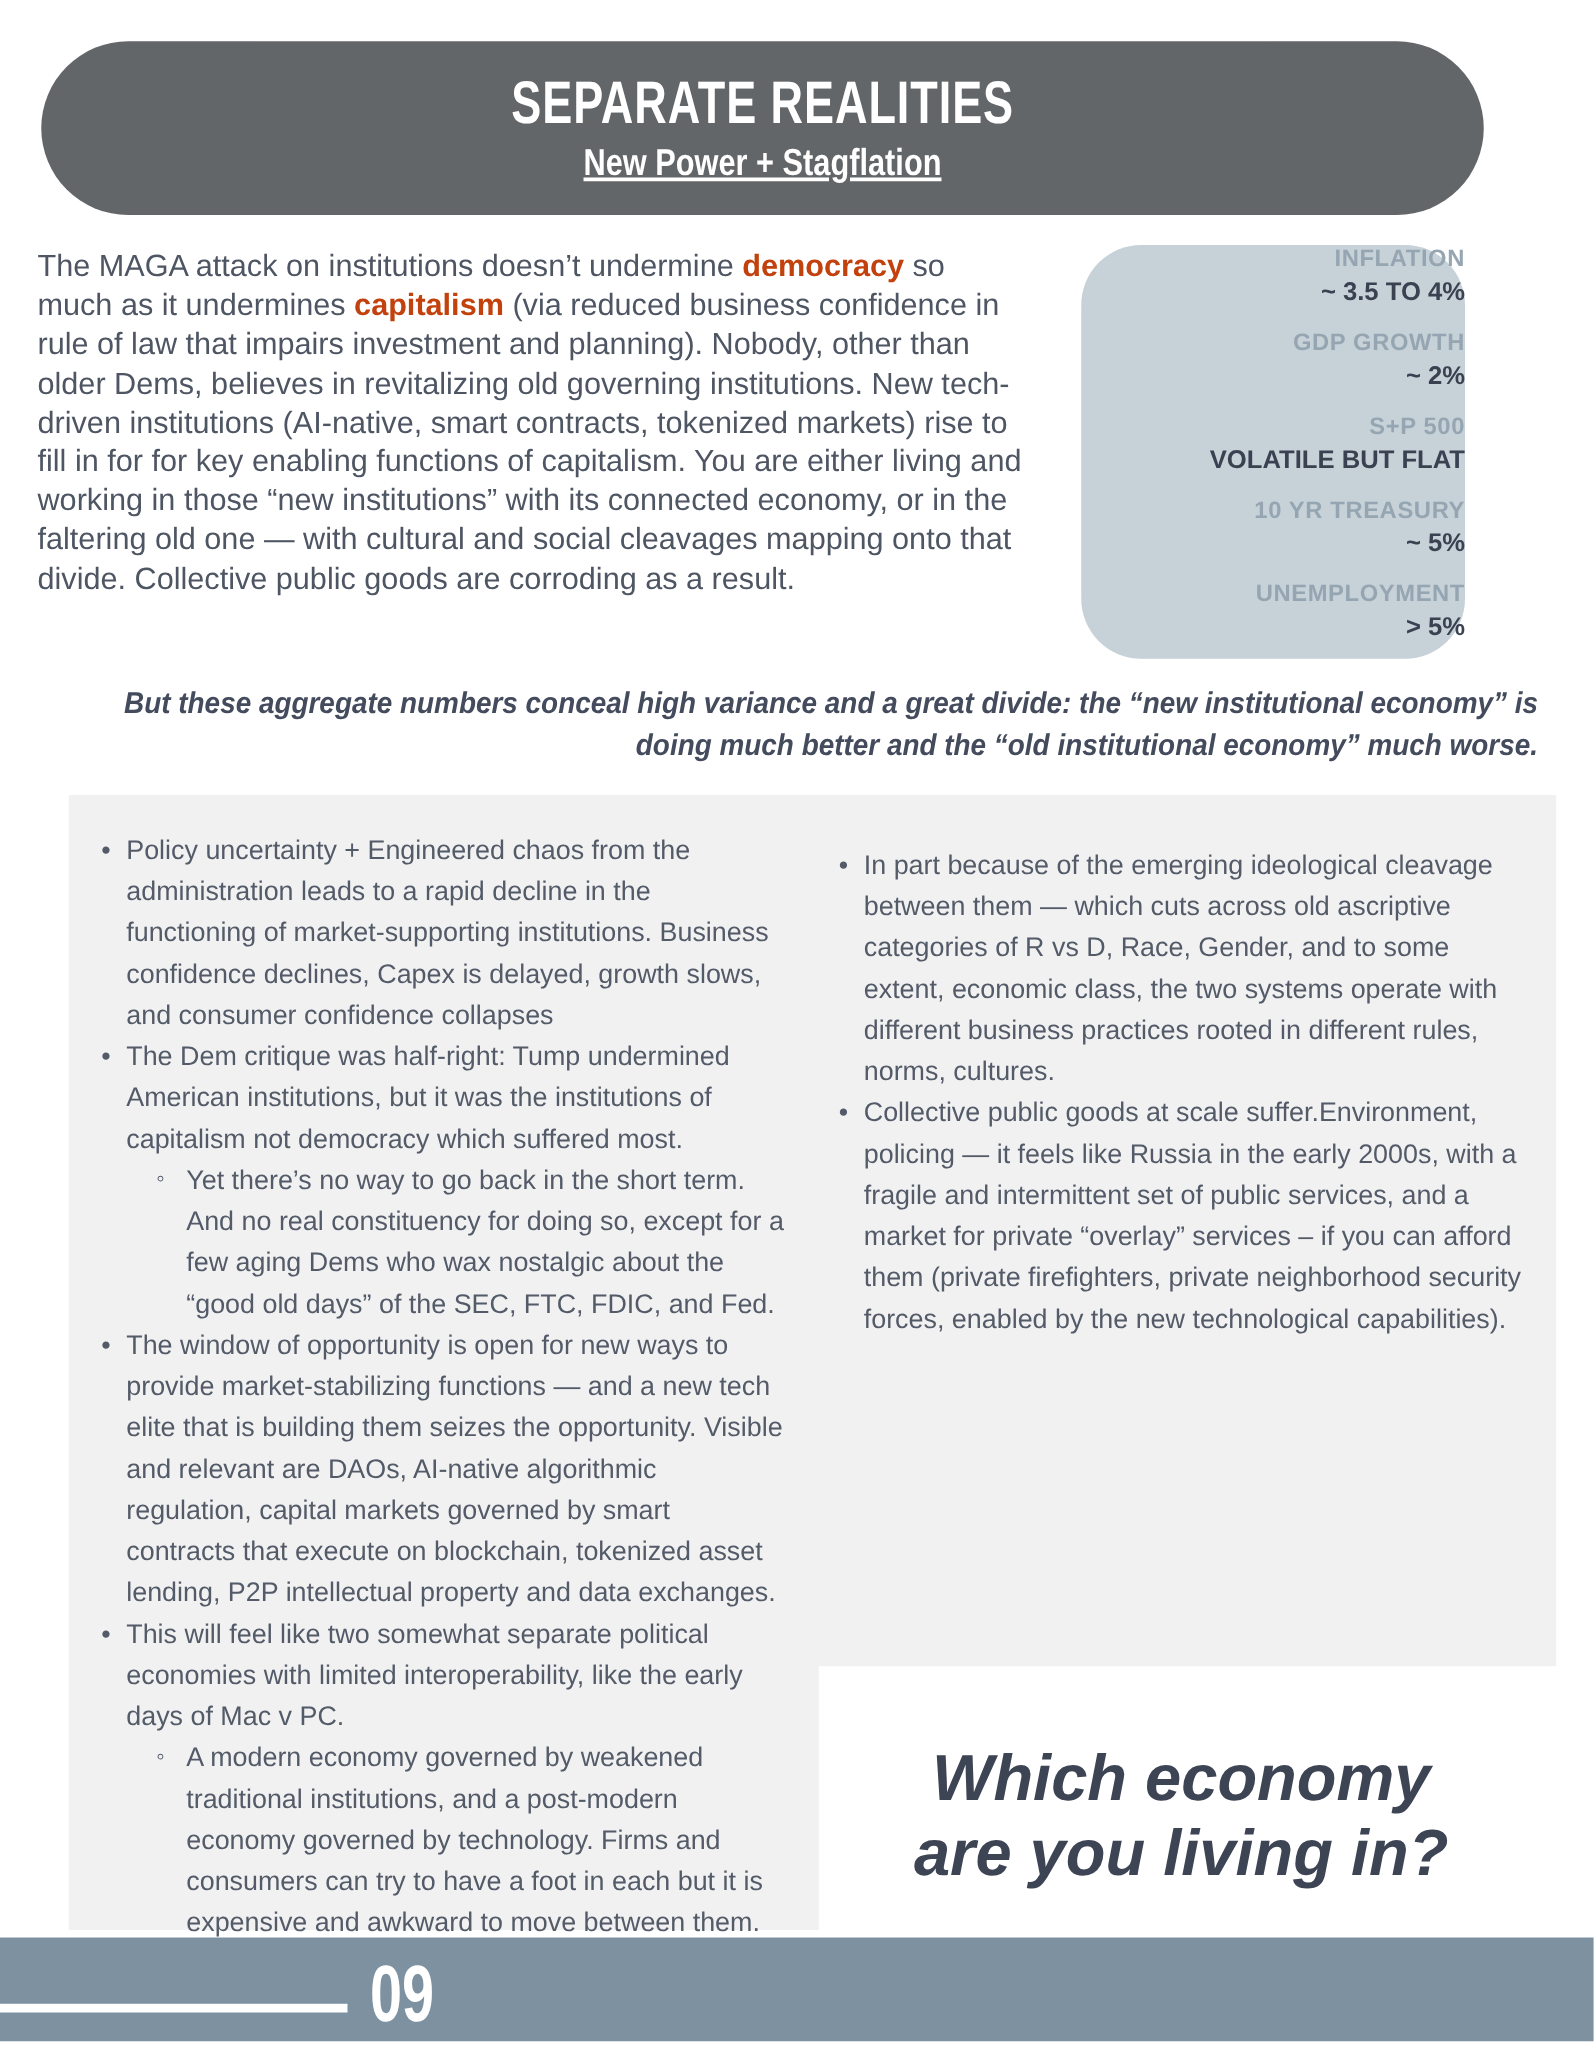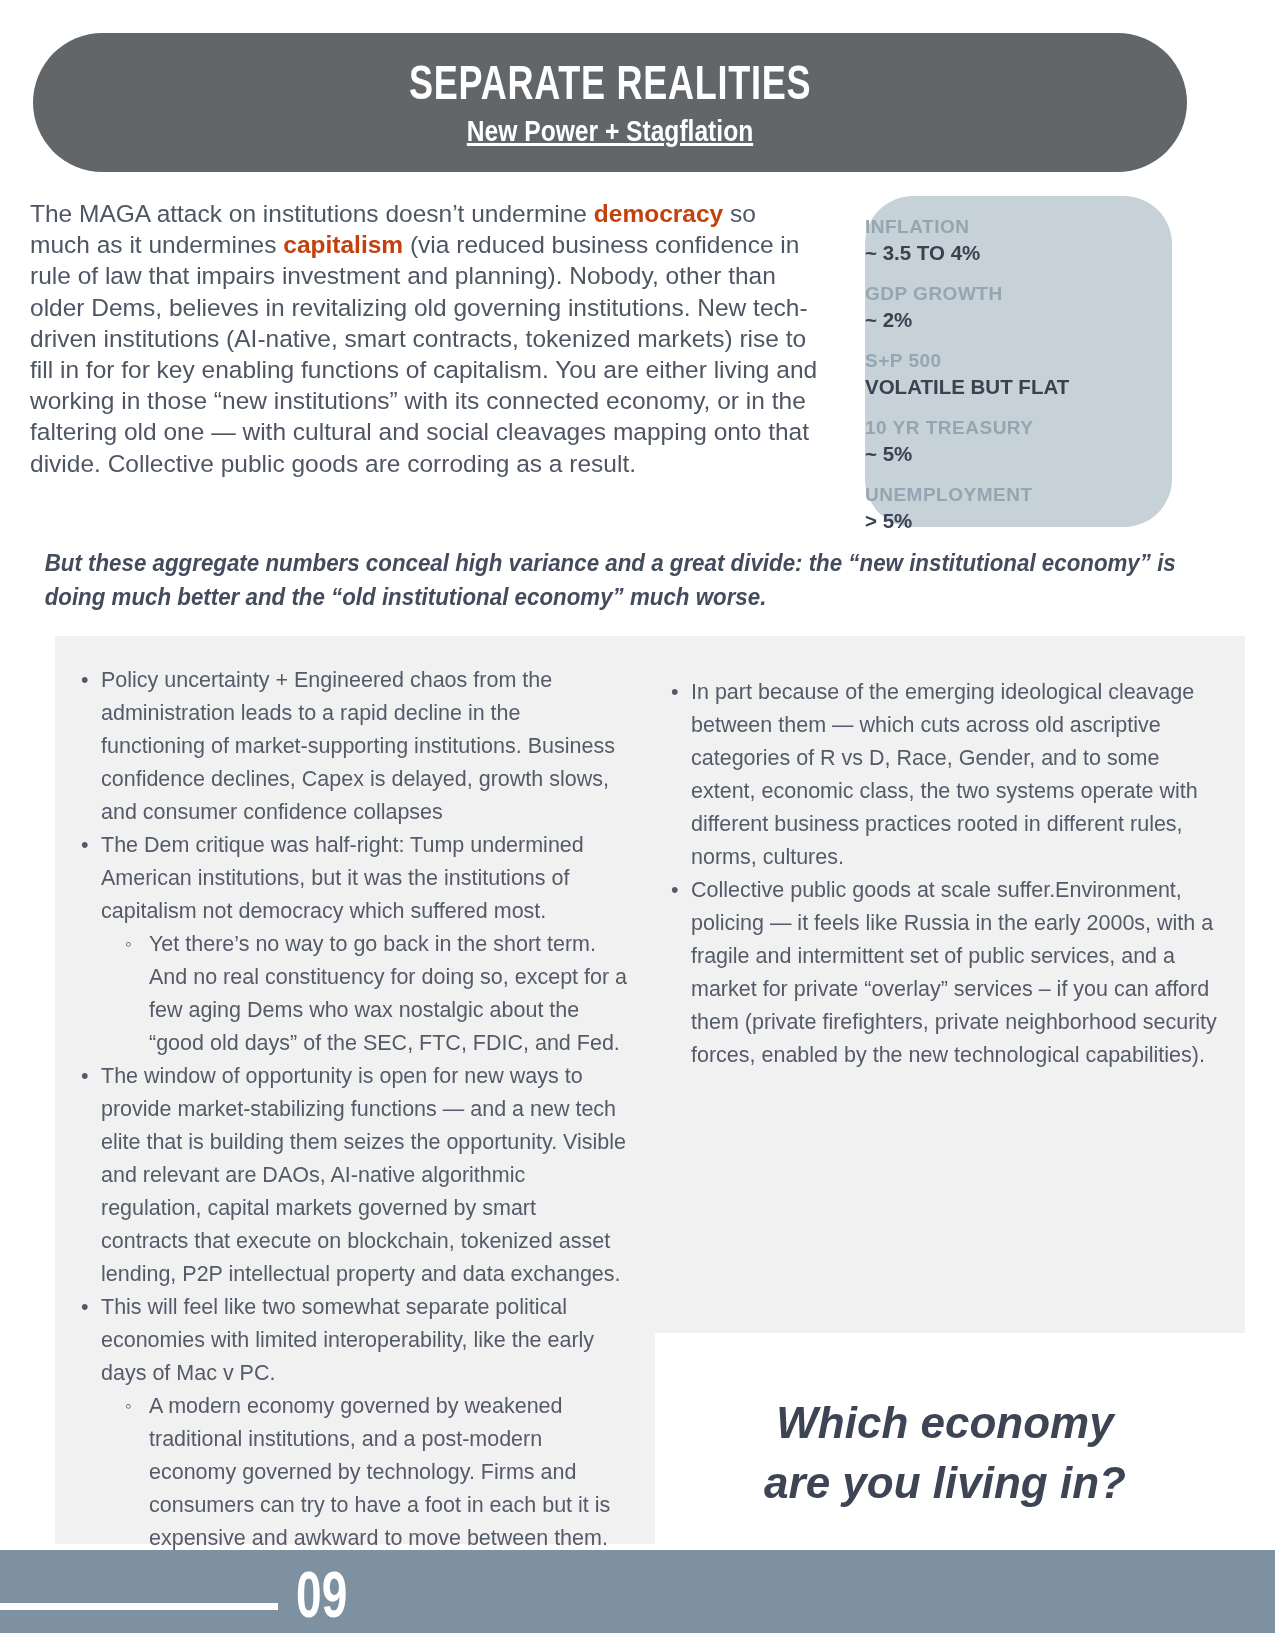--- a/index.html
+++ b/index.html
@@ -16,44 +16,44 @@
   .banner-subtitle { margin-top:4px; font-size:30px; font-weight:bold;
     display:block; transform:scaleX(0.82); transform-origin:center; white-space:nowrap; }
 
   
   .intro { position:absolute; left:30px; top:198px; width:792px;
     font-size:24.5px; line-height:31.2px; color:#4e5563; }
   .intro b { color:#c2410c; }
 
   
   .stats-box { position:absolute; left:865px; top:196px; width:307px; height:331px;
-    background:#c7d1d8; border-radius:48px; text-align:left; padding-top:19px; }
+    background:#c7d1d8; border-radius:48px; text-align:right; }
   .stat { margin-bottom:16px; }
   .stat-label { color:#95a6b2; font-weight:bold; font-size:19px;
     letter-spacing:0.5px; line-height:24px; }
   .stat-value { color:#3a4151; font-weight:bold; font-size:20.5px; line-height:27px; }
 
   
-  .divider { position:absolute; left:0; top:546px; width:1275px; text-align:left;
+  .divider { position:absolute; left:0; top:546px; width:1275px; text-align:right;
     color:#434b5c; font-weight:bold; font-style:italic; font-size:24px; line-height:34px; }
   .divider div { transform:scaleX(0.93); transform-origin:center; white-space:nowrap; }
 
   
   .panel { position:absolute; background:#f1f1f2; }
   .panel-left  { left:30px;  top:636px; width:600px; height:908px; padding:28px 26px 0 16px;margin-left:25px; }
   .panel-right { left:645px; top:636px; width:600px; height:697px; padding:40px 26px 0 16px; }
   .b1, .b2 { position:relative; color:#545b68; font-size:21.5px; line-height:33px; }
   .b1 { padding-left:30px; }
   .b1::before { content:"•"; position:absolute; left:10px; top:0; }
   .b2 { padding-left:30px; margin-left:48px; }
   .b2::before { content:"◦"; position:absolute; left:6px; top:-1px; font-size:19px; }
 
   
   .question { position:absolute; left:645px; top:1393px; width:600px; text-align:center;
-    color:#3d4454; font-weight:bold; font-style:italic; font-size:44px; line-height:60px; }
+    color:#3d4454; font-weight:bold; font-style:italic; font-size:52px; line-height:60px; }
 
   
   .footer-band { position:absolute; left:0; top:1550px; width:1275px; height:83px;
     background:#7d91a1; }
   .footer-line { position:absolute; left:0; top:1603px; width:278px; height:7px;
     background:#ffffff; }
   .page-number { position:absolute; left:296px; top:1563px; color:#ffffff;
     font-size:64px; font-weight:bold; line-height:1;
     transform:scaleX(0.72); transform-origin:left center; }
 </style>

